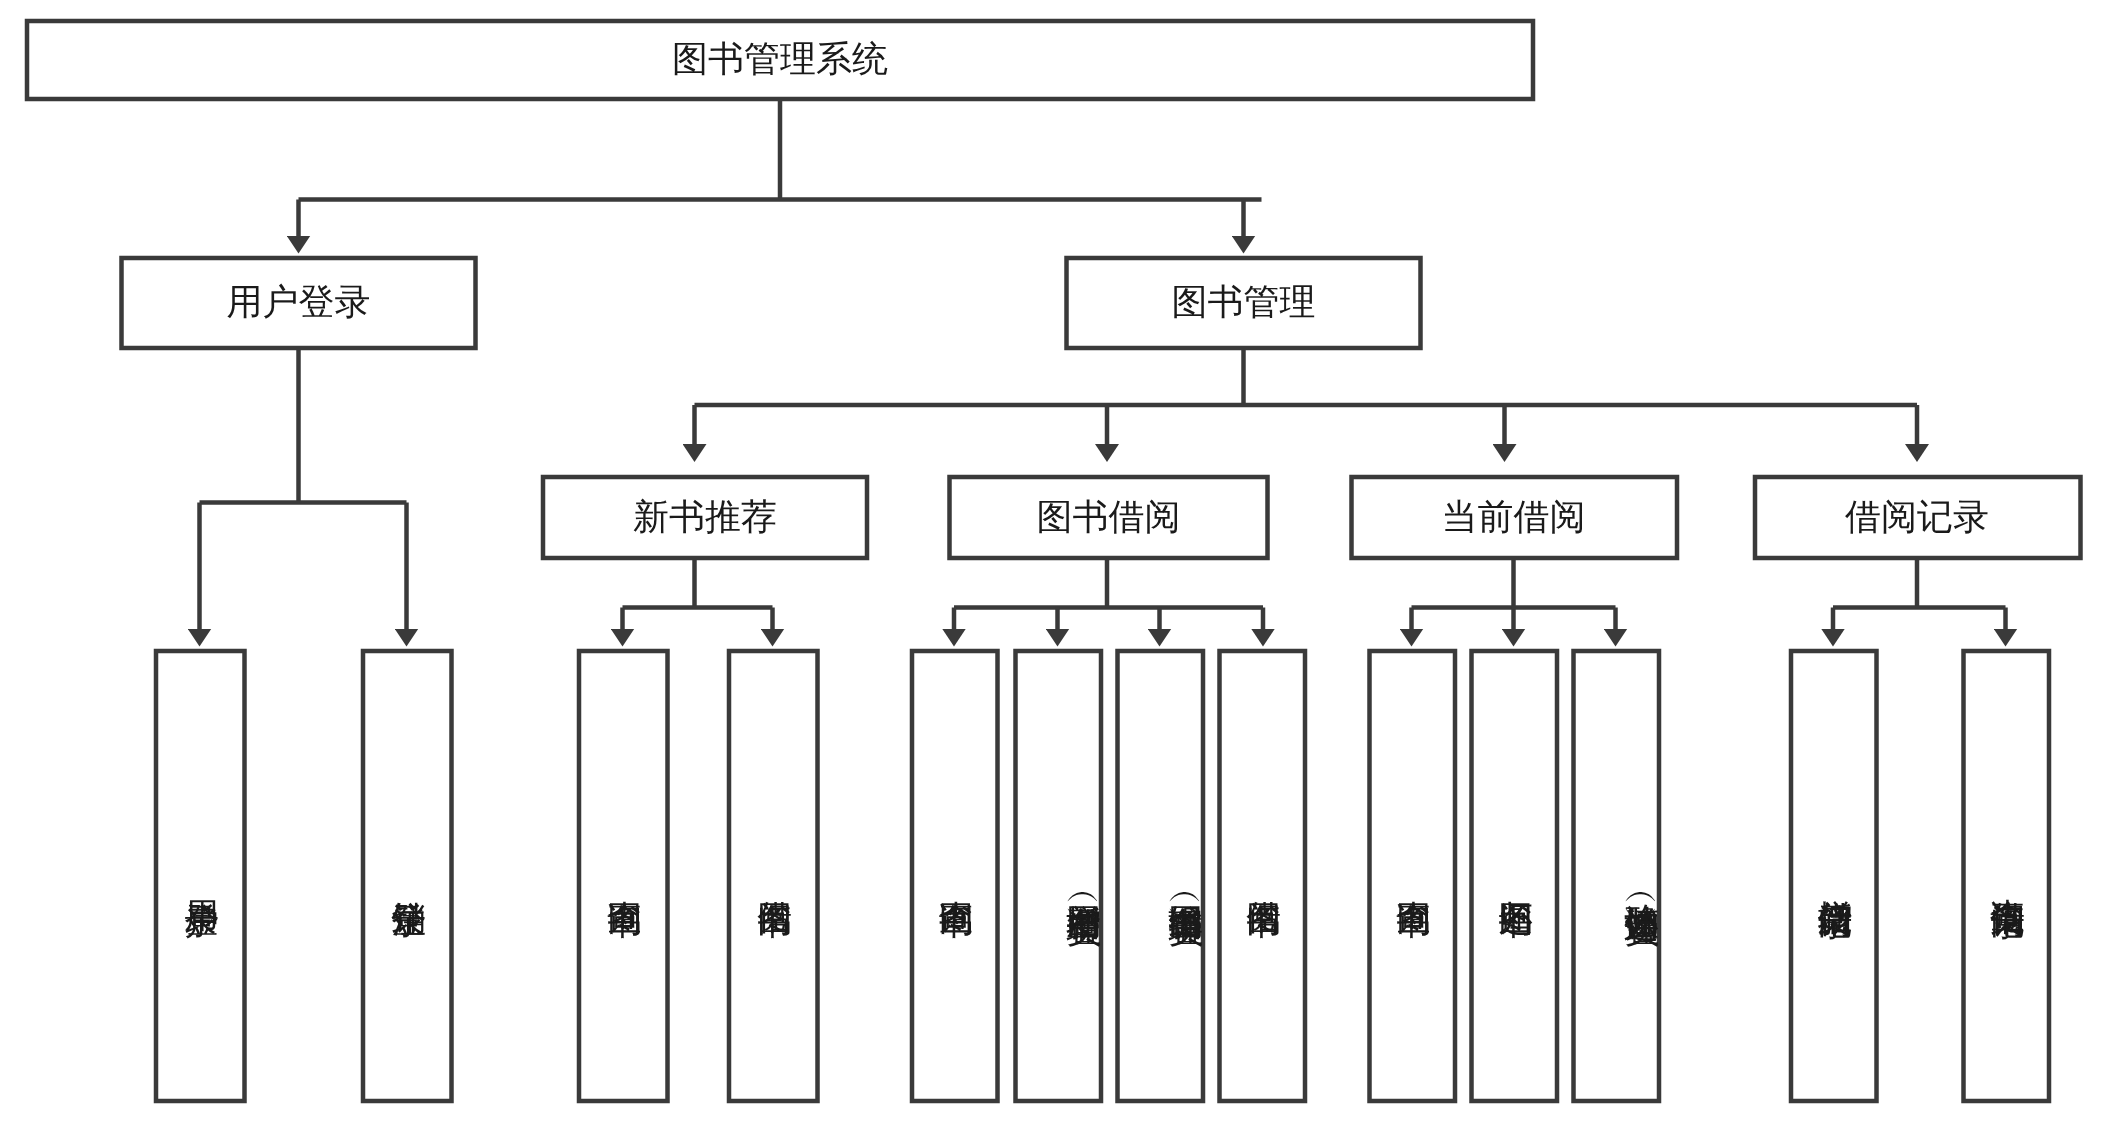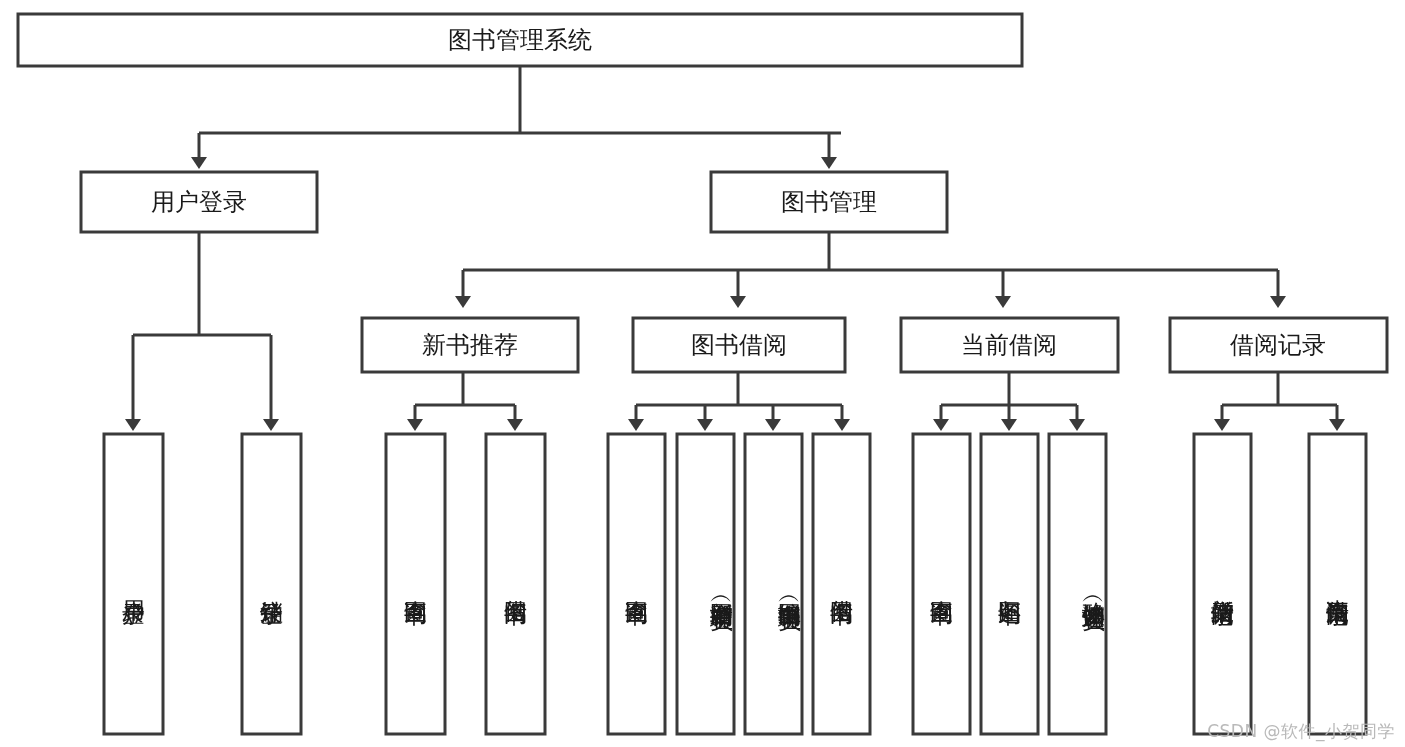--- a/index.html
+++ b/index.html
@@ -158,14 +158,13 @@
   <div class="vlabel" style="left:745px;top:434px;width:57px;height:300px;align-items:flex-start;padding-top:8px;box-sizing:border-box;">编辑图书（管理员）</div>
   <div class="vlabel" style="left:813px;top:434px;width:57px;height:300px;">借阅图书</div>
 
   <div class="vlabel" style="left:913px;top:434px;width:57px;height:300px;">查询图书</div>
   <div class="vlabel" style="left:981px;top:434px;width:57px;height:300px;">归还图书</div>
   <div class="vlabel" style="left:1049px;top:434px;width:57px;height:300px;align-items:flex-start;padding-top:8px;box-sizing:border-box;">确认归还（管理员）</div>
 
   <div class="vlabel" style="left:1194px;top:434px;width:57px;height:300px;">新增借阅记录</div>
   <div class="vlabel" style="left:1309px;top:434px;width:57px;height:300px;">查询借阅记录</div>
 
-  <div id="watermark">CSDN @软件_小贺同学</div>
 </div>
 
 </body></html>

